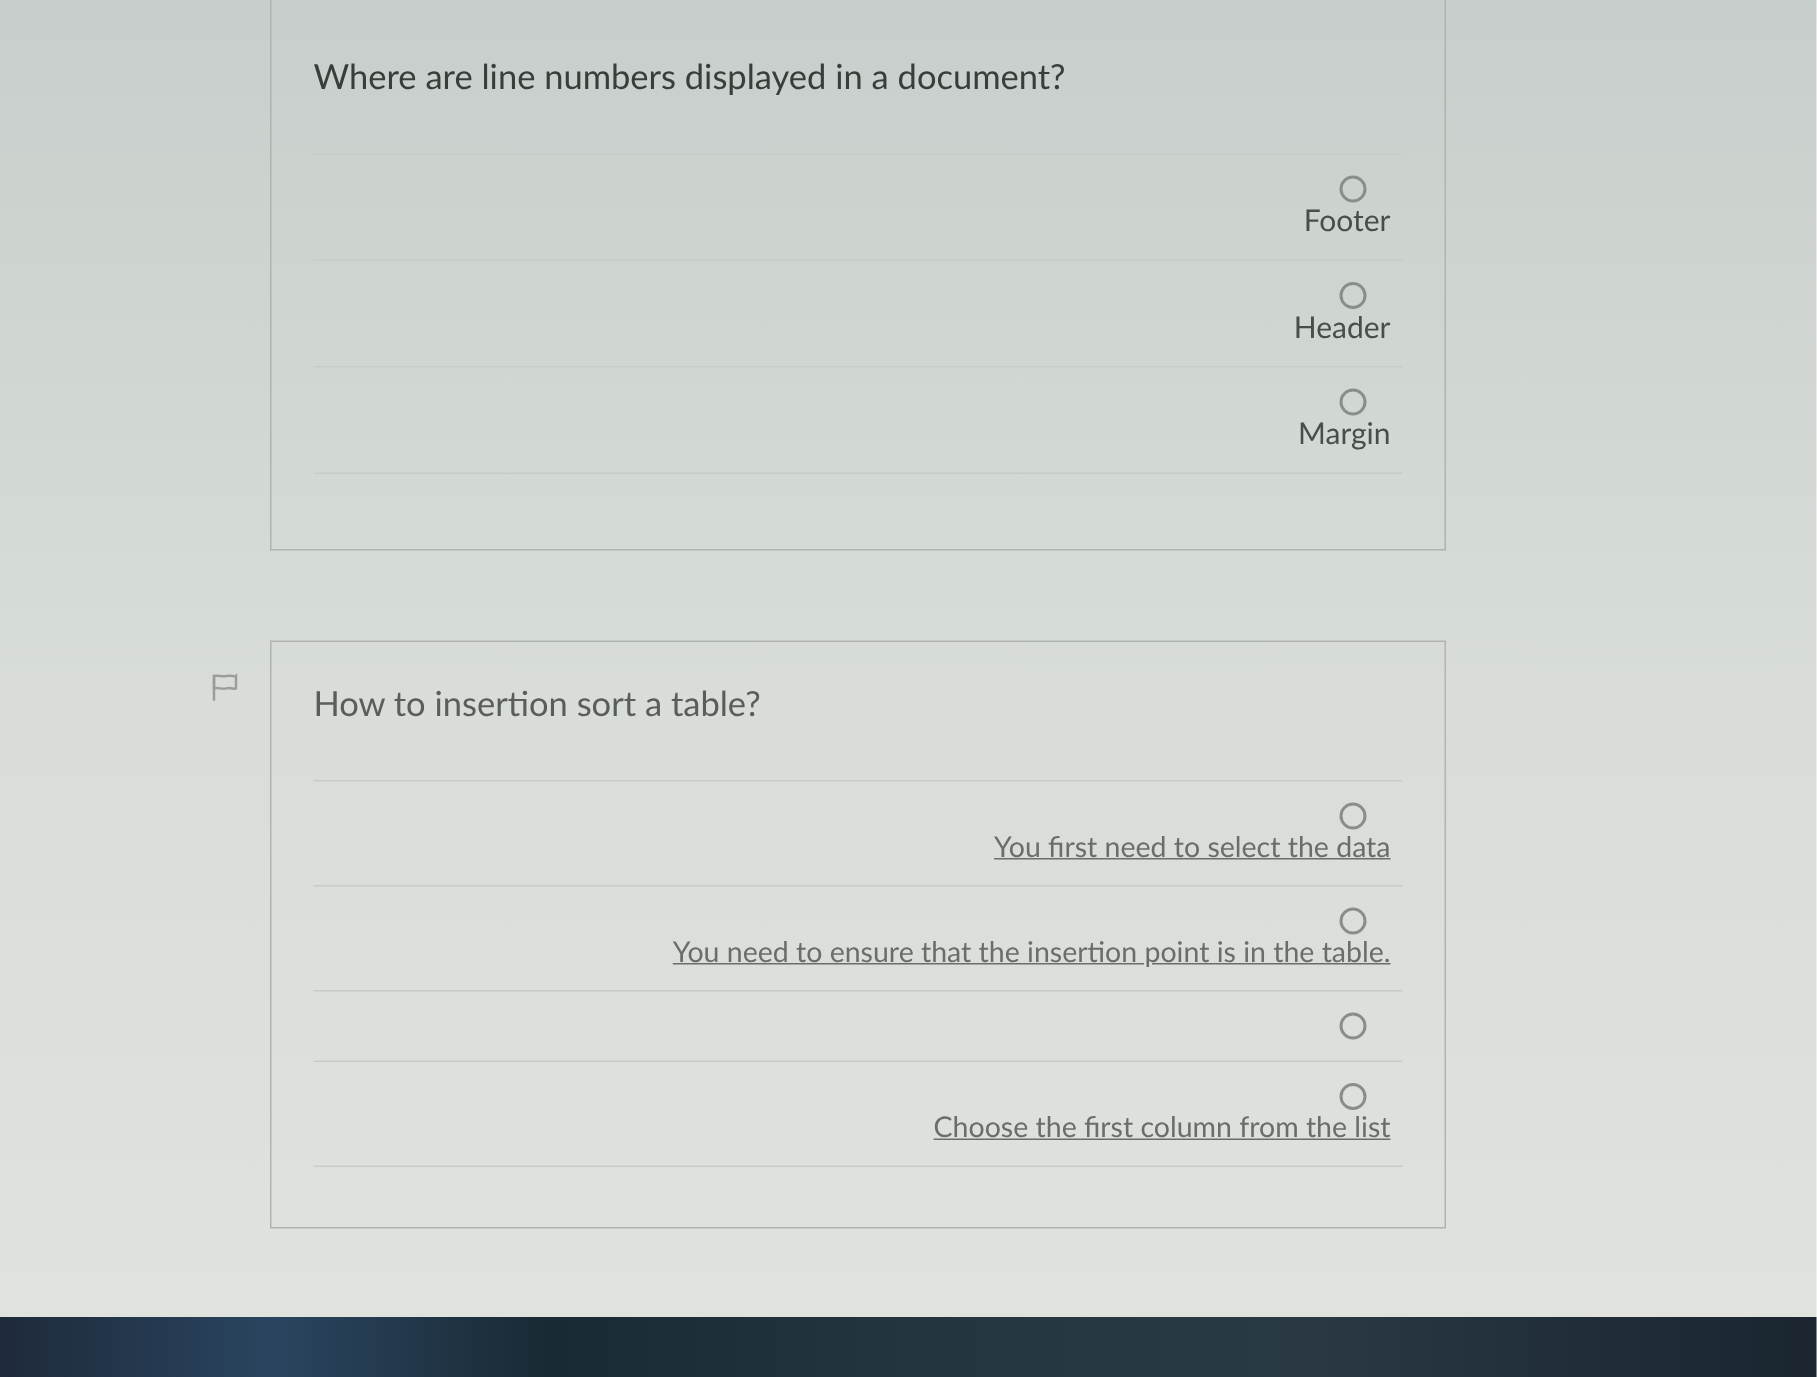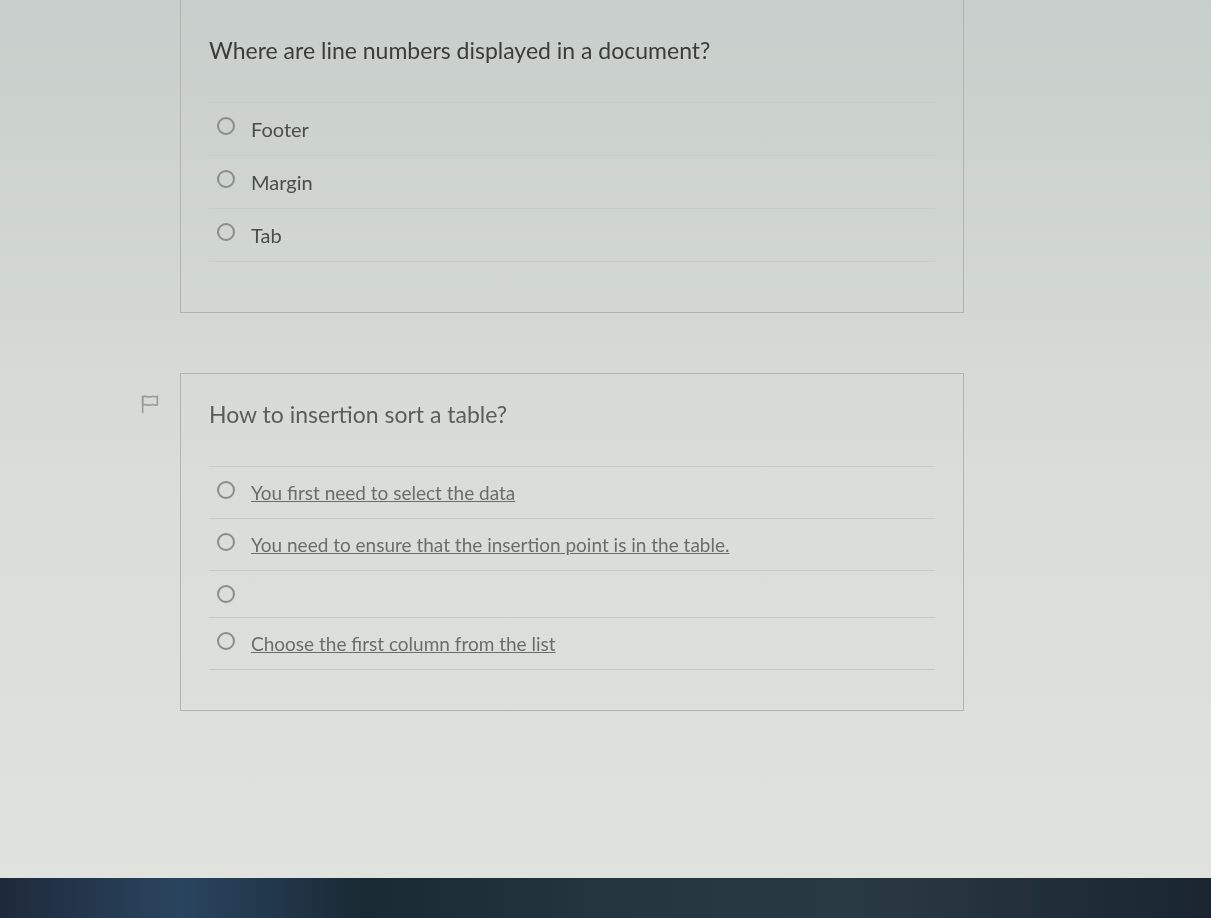--- a/index.html
+++ b/index.html
@@ -48,24 +48,25 @@
     .question-body.q1body { padding-top: 34px; padding-bottom: 50px; }
     .question-text {
       font-size: 23px;
       color: #3a3e3a;
       margin-bottom: 36px;
       line-height: 1.4;
     }
     .q2 .question-text { color: #5a5e5a; }
     .option-row {
       display: flex;
-      align-items: flex-start;
+      align-items: flex-end;
       padding: 14px 8px;
       border-top: 1px solid #c8ccc7;
       cursor: pointer;
+      flex-direction: column;
     }
     .option-row:last-child { border-bottom: 1px solid #c8ccc7; }
     .radio {
       width: 18px;
       height: 18px;
       border: 2px solid #8a8e89;
       border-radius: 50%;
       margin-right: 16px;
       flex-shrink: 0;
       background: transparent;
@@ -100,25 +101,25 @@
   <div class="question-card q1">
     <div class="question-body q1body">
       <div class="question-text">Where are line numbers displayed in a document?</div>
 
       <div class="option-row">
         <span class="radio"></span>
         <span class="option-label">Footer</span>
       </div>
       <div class="option-row">
         <span class="radio"></span>
-        <span class="option-label">Margin</span>
+        <span class="option-label">Header</span>
       </div>
       <div class="option-row">
         <span class="radio"></span>
-        <span class="option-label">Tab</span>
+        <span class="option-label">Margin</span>
       </div>
     </div>
   </div>
 
   <div class="question-card q2">
     <span class="flag-icon">
       <svg viewBox="0 0 24 24" fill="none" stroke="#9a9e99" stroke-width="1.8">
         <path d="M4 3 L4 22"></path>
         <path d="M4 4 C 7 3, 10 5, 13 4 C 16 3, 19 5, 20 4 L20 13 C 19 14, 16 12, 13 13 C 10 14, 7 12, 4 13 Z"></path>
       </svg>

